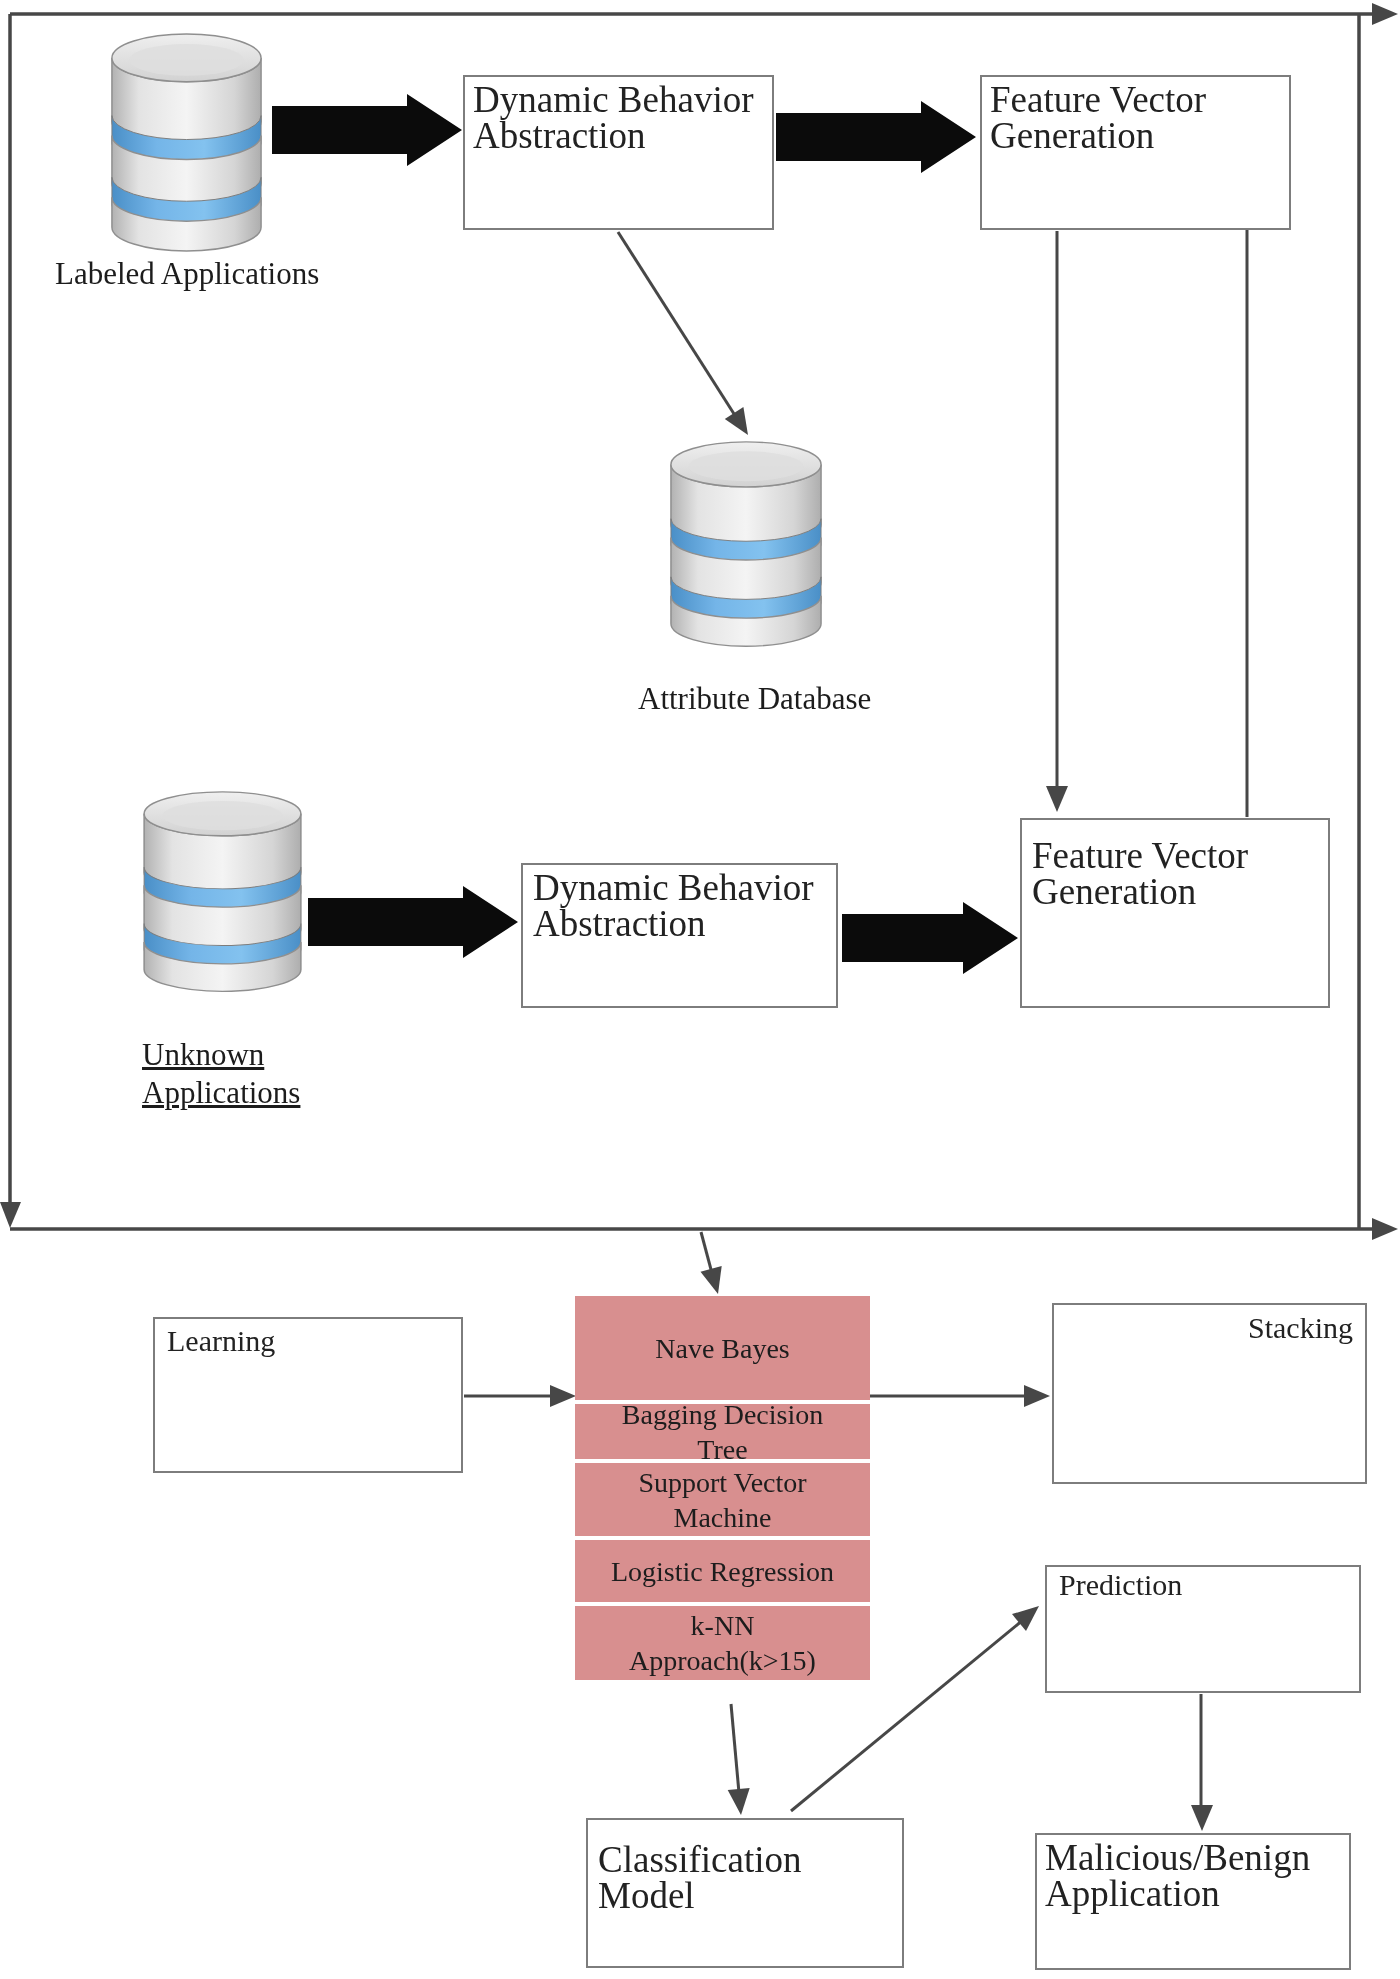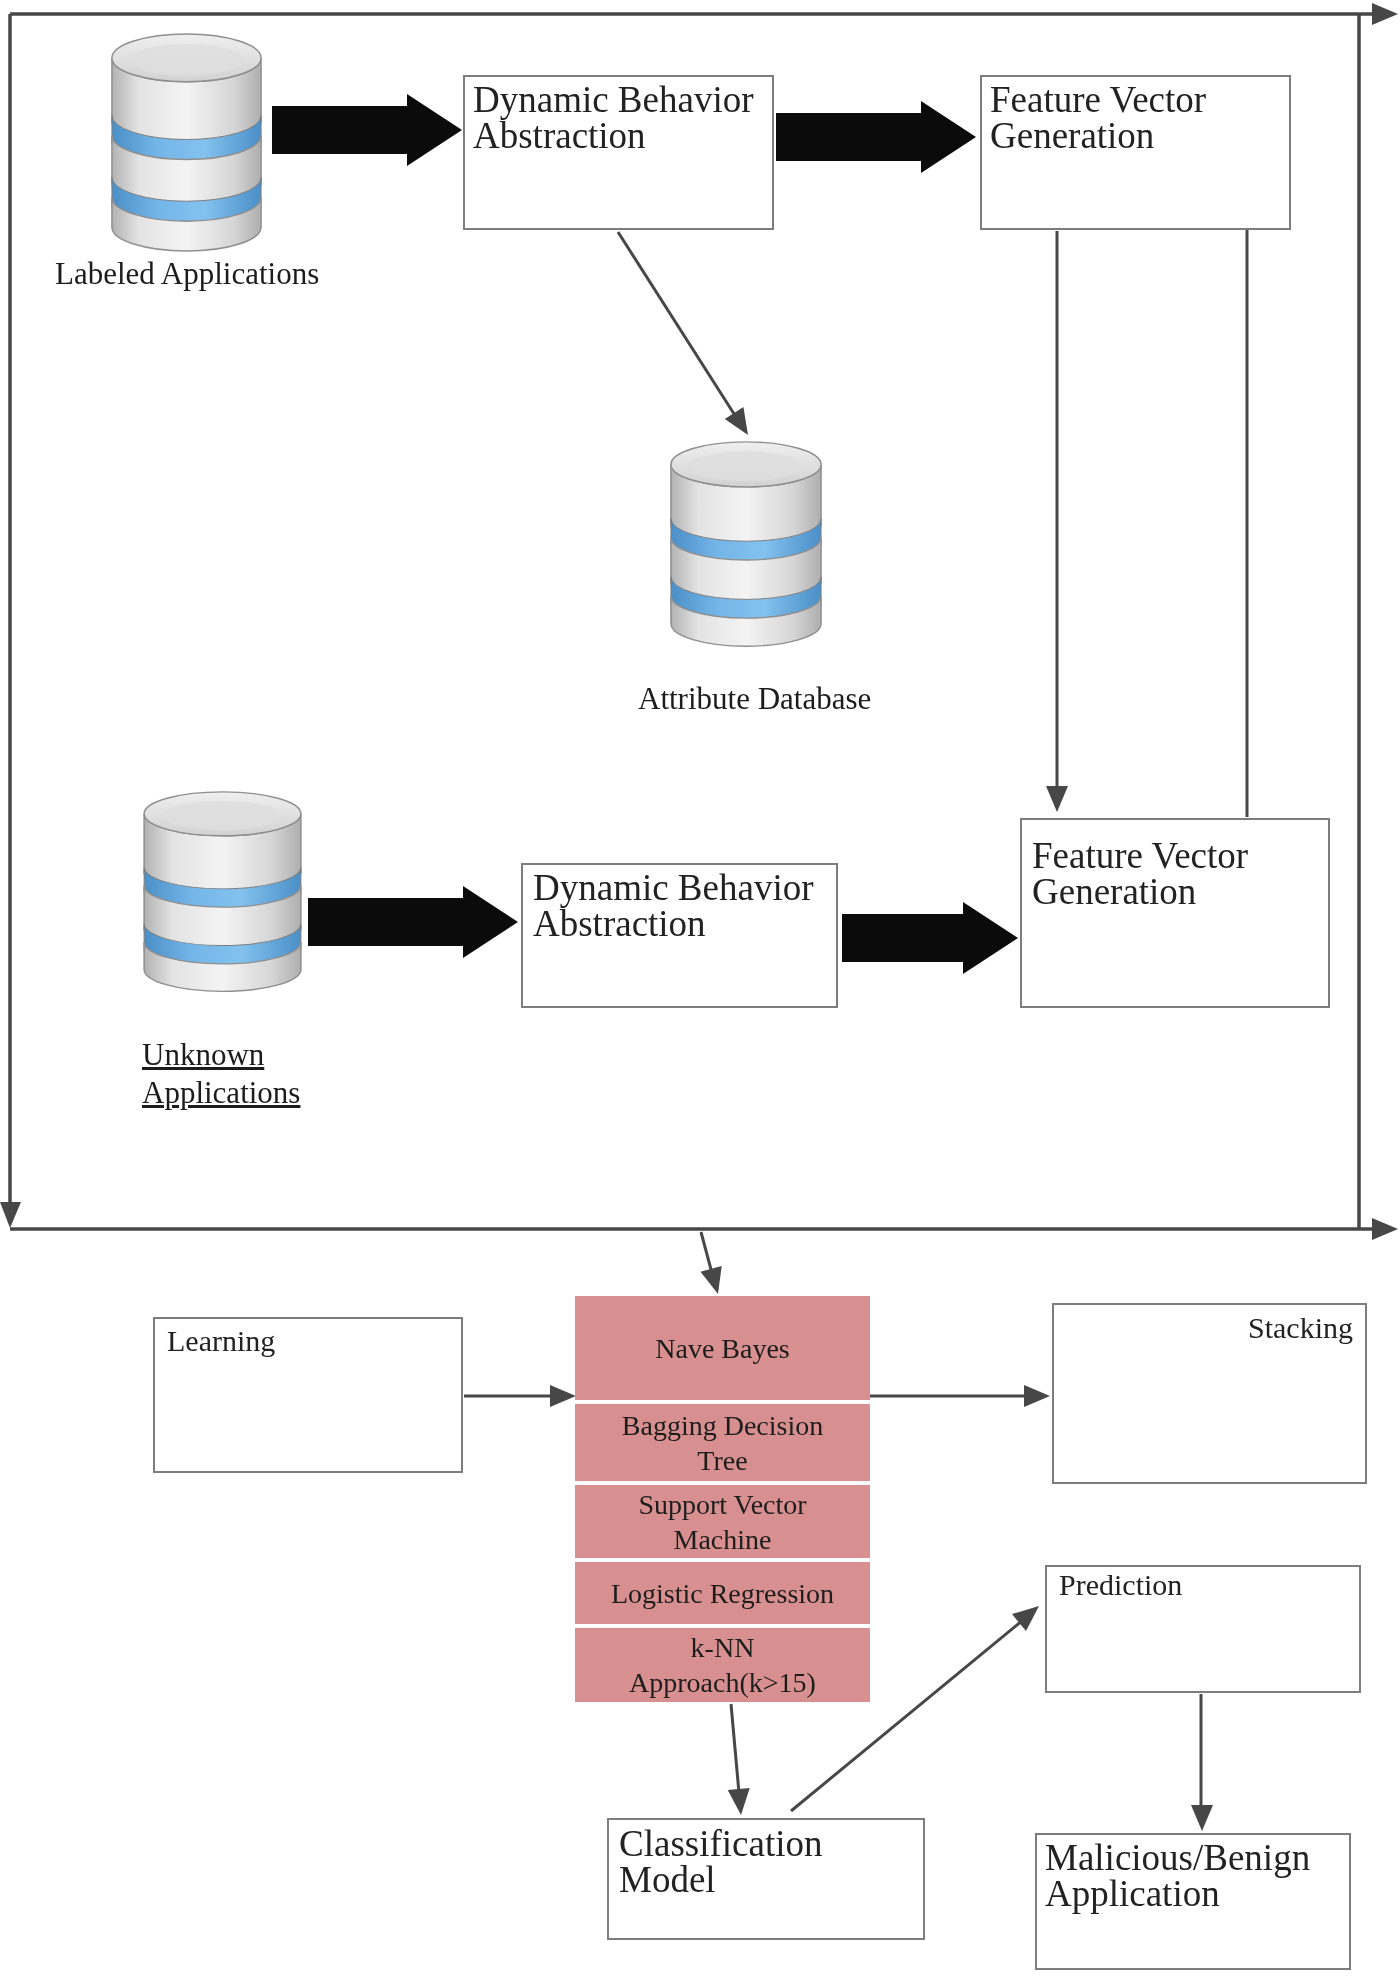--- a/index.html
+++ b/index.html
@@ -153,28 +153,28 @@
 Generation</div>
   <div class="node" style="left:521px;top:863px;width:317px;height:145px;padding:5px 10px;">Dynamic Behavior
 Abstraction</div>
   <div class="node" style="left:1020px;top:818px;width:310px;height:190px;padding:18px 10px 5px;">Feature Vector
 Generation</div>
 
   <div class="node" style="left:153px;top:1317px;width:310px;height:156px;padding:4px 12px;font-size:30px;">Learning</div>
 
   <div id="classifier-stack">
     <div class="classifier-cell" style="height:104px;">Nave Bayes</div>
-    <div class="classifier-cell" style="height:77px;">Bagging Decision
+    <div class="classifier-cell" style="height:55px;">Bagging Decision
 Tree</div>
     <div class="classifier-cell" style="height:73px;">Support Vector
 Machine</div>
     <div class="classifier-cell" style="height:62px;">Logistic Regression</div>
     <div class="classifier-cell" style="height:74px;">k-NN
 Approach(k&gt;15)</div>
   </div>
 
   <div class="node" style="left:1052px;top:1303px;width:315px;height:181px;padding:5px 12px;font-size:30px;text-align:right;">Stacking</div>
   <div class="node" style="left:1045px;top:1565px;width:316px;height:128px;padding:0 12px;font-size:30px;">Prediction</div>
-  <div class="node" style="left:586px;top:1818px;width:318px;height:122px;padding:6px 10px;margin-left:21px;">Classification Model</div>
+  <div class="node" style="left:586px;top:1818px;width:318px;height:150px;padding:22px 10px;">Classification Model</div>
   <div class="node" style="left:1035px;top:1833px;width:316px;height:137px;padding:5px 8px;">Malicious/Benign
 Application</div>
 
 </div>
 
 </body></html>

